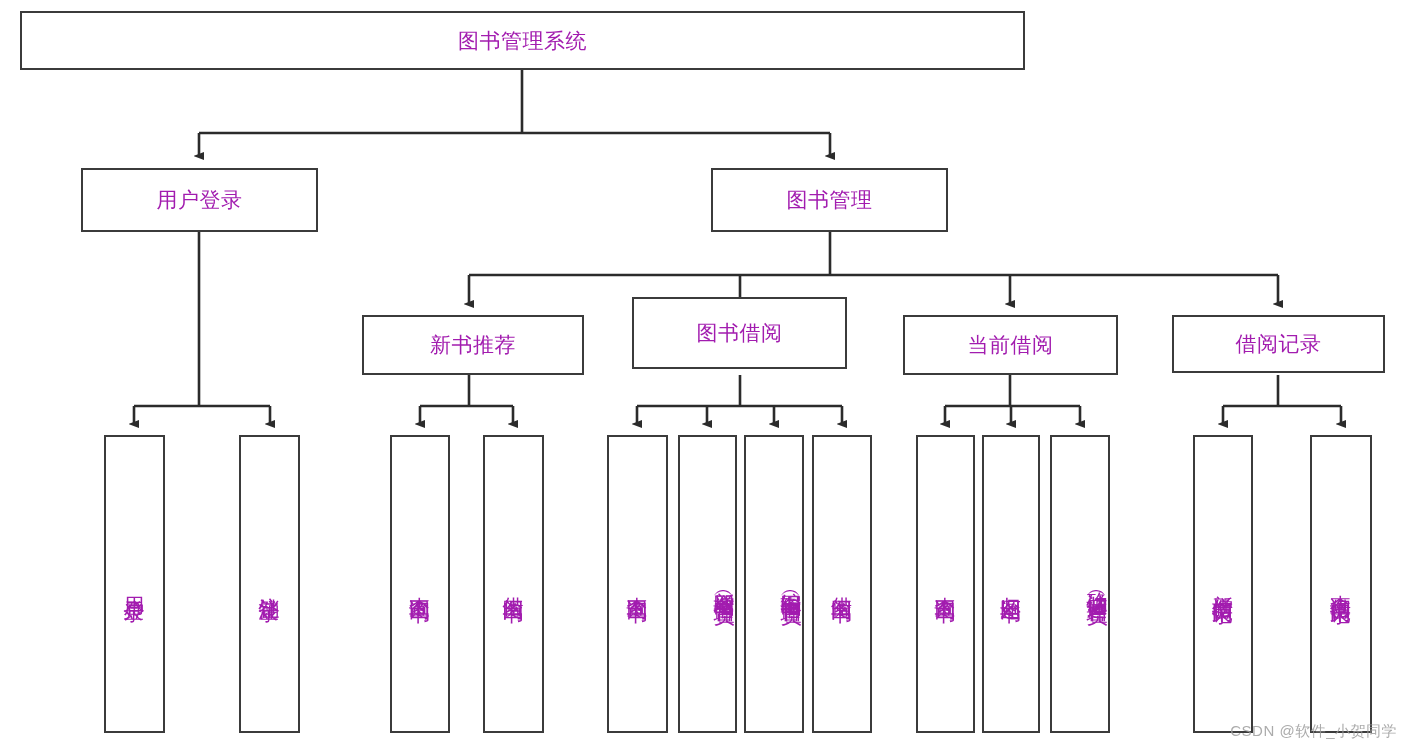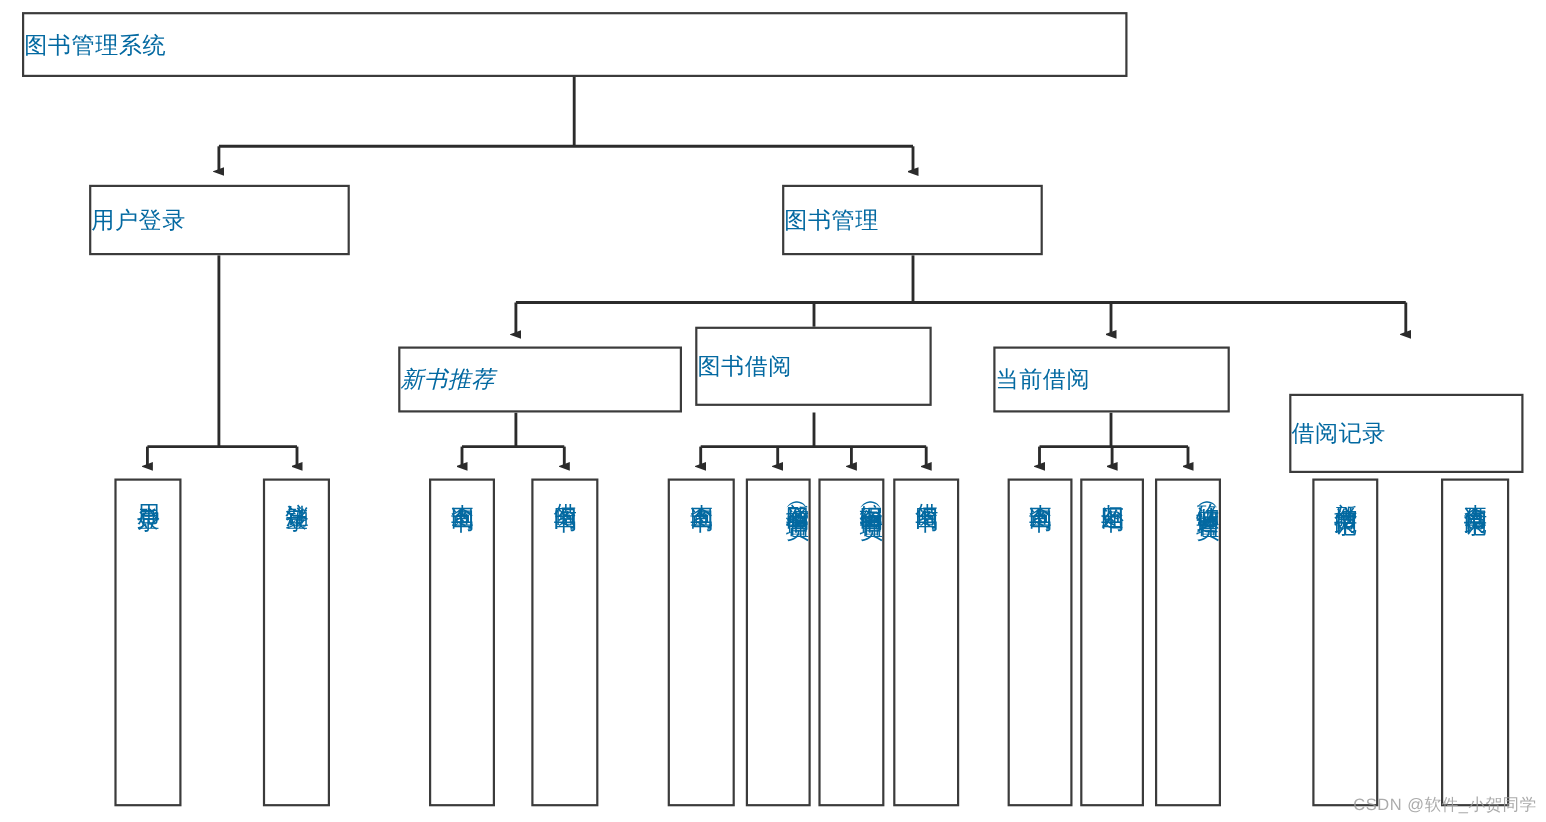--- a/index.html
+++ b/index.html
@@ -25,21 +25,22 @@
     height: 747px;
     pointer-events: none;
   }
   .node {
     position: absolute;
     box-sizing: border-box;
     border: 2px solid #3b3b3b;
     background: #ffffff;
     display: flex;
     align-items: center;
-    color: #0369a1;
+    justify-content: center;
+    color: #a21caf;
   }
   .node.h {
     font-size: 21px;
     letter-spacing: 0.5px;
   }
   .node.v {
     writing-mode: vertical-rl;
     text-orientation: upright;
     font-size: 21px;
     letter-spacing: 2px;
@@ -123,30 +124,30 @@
     <span class="node-label">图书管理系统</span>
   </div>
 
   <div class="node h" style="left:81px; top:168px; width:237px; height:64px;">
     <span class="node-label">用户登录</span>
   </div>
   <div class="node h" style="left:711px; top:168px; width:237px; height:64px;font-family:Liberation Mono, monospace;">
     <span class="node-label">图书管理</span>
   </div>
 
-  <div class="node h" style="left:362px; top:315px; width:258px; height:60px;font-style:italic;">
+  <div class="node h" style="left:362px; top:315px; width:222px; height:60px;">
     <span class="node-label">新书推荐</span>
   </div>
   <div class="node h" style="left:632px; top:297px; width:215px; height:72px;">
     <span class="node-label">图书借阅</span>
   </div>
   <div class="node h" style="left:903px; top:315px; width:215px; height:60px;">
     <span class="node-label">当前借阅</span>
   </div>
-  <div class="node h" style="left:1172px; top:315px; width:213px; height:72px;margin-top:43px;">
+  <div class="node h" style="left:1172px; top:315px; width:213px; height:58px;">
     <span class="node-label">借阅记录</span>
   </div>
 
   <div class="node v" style="left:104px; top:435px; width:61px; height:298px;">
     <span class="node-label">用户登录</span>
   </div>
   <div class="node v" style="left:239px; top:435px; width:61px; height:298px;">
     <span class="node-label">注销登录</span>
   </div>
 

